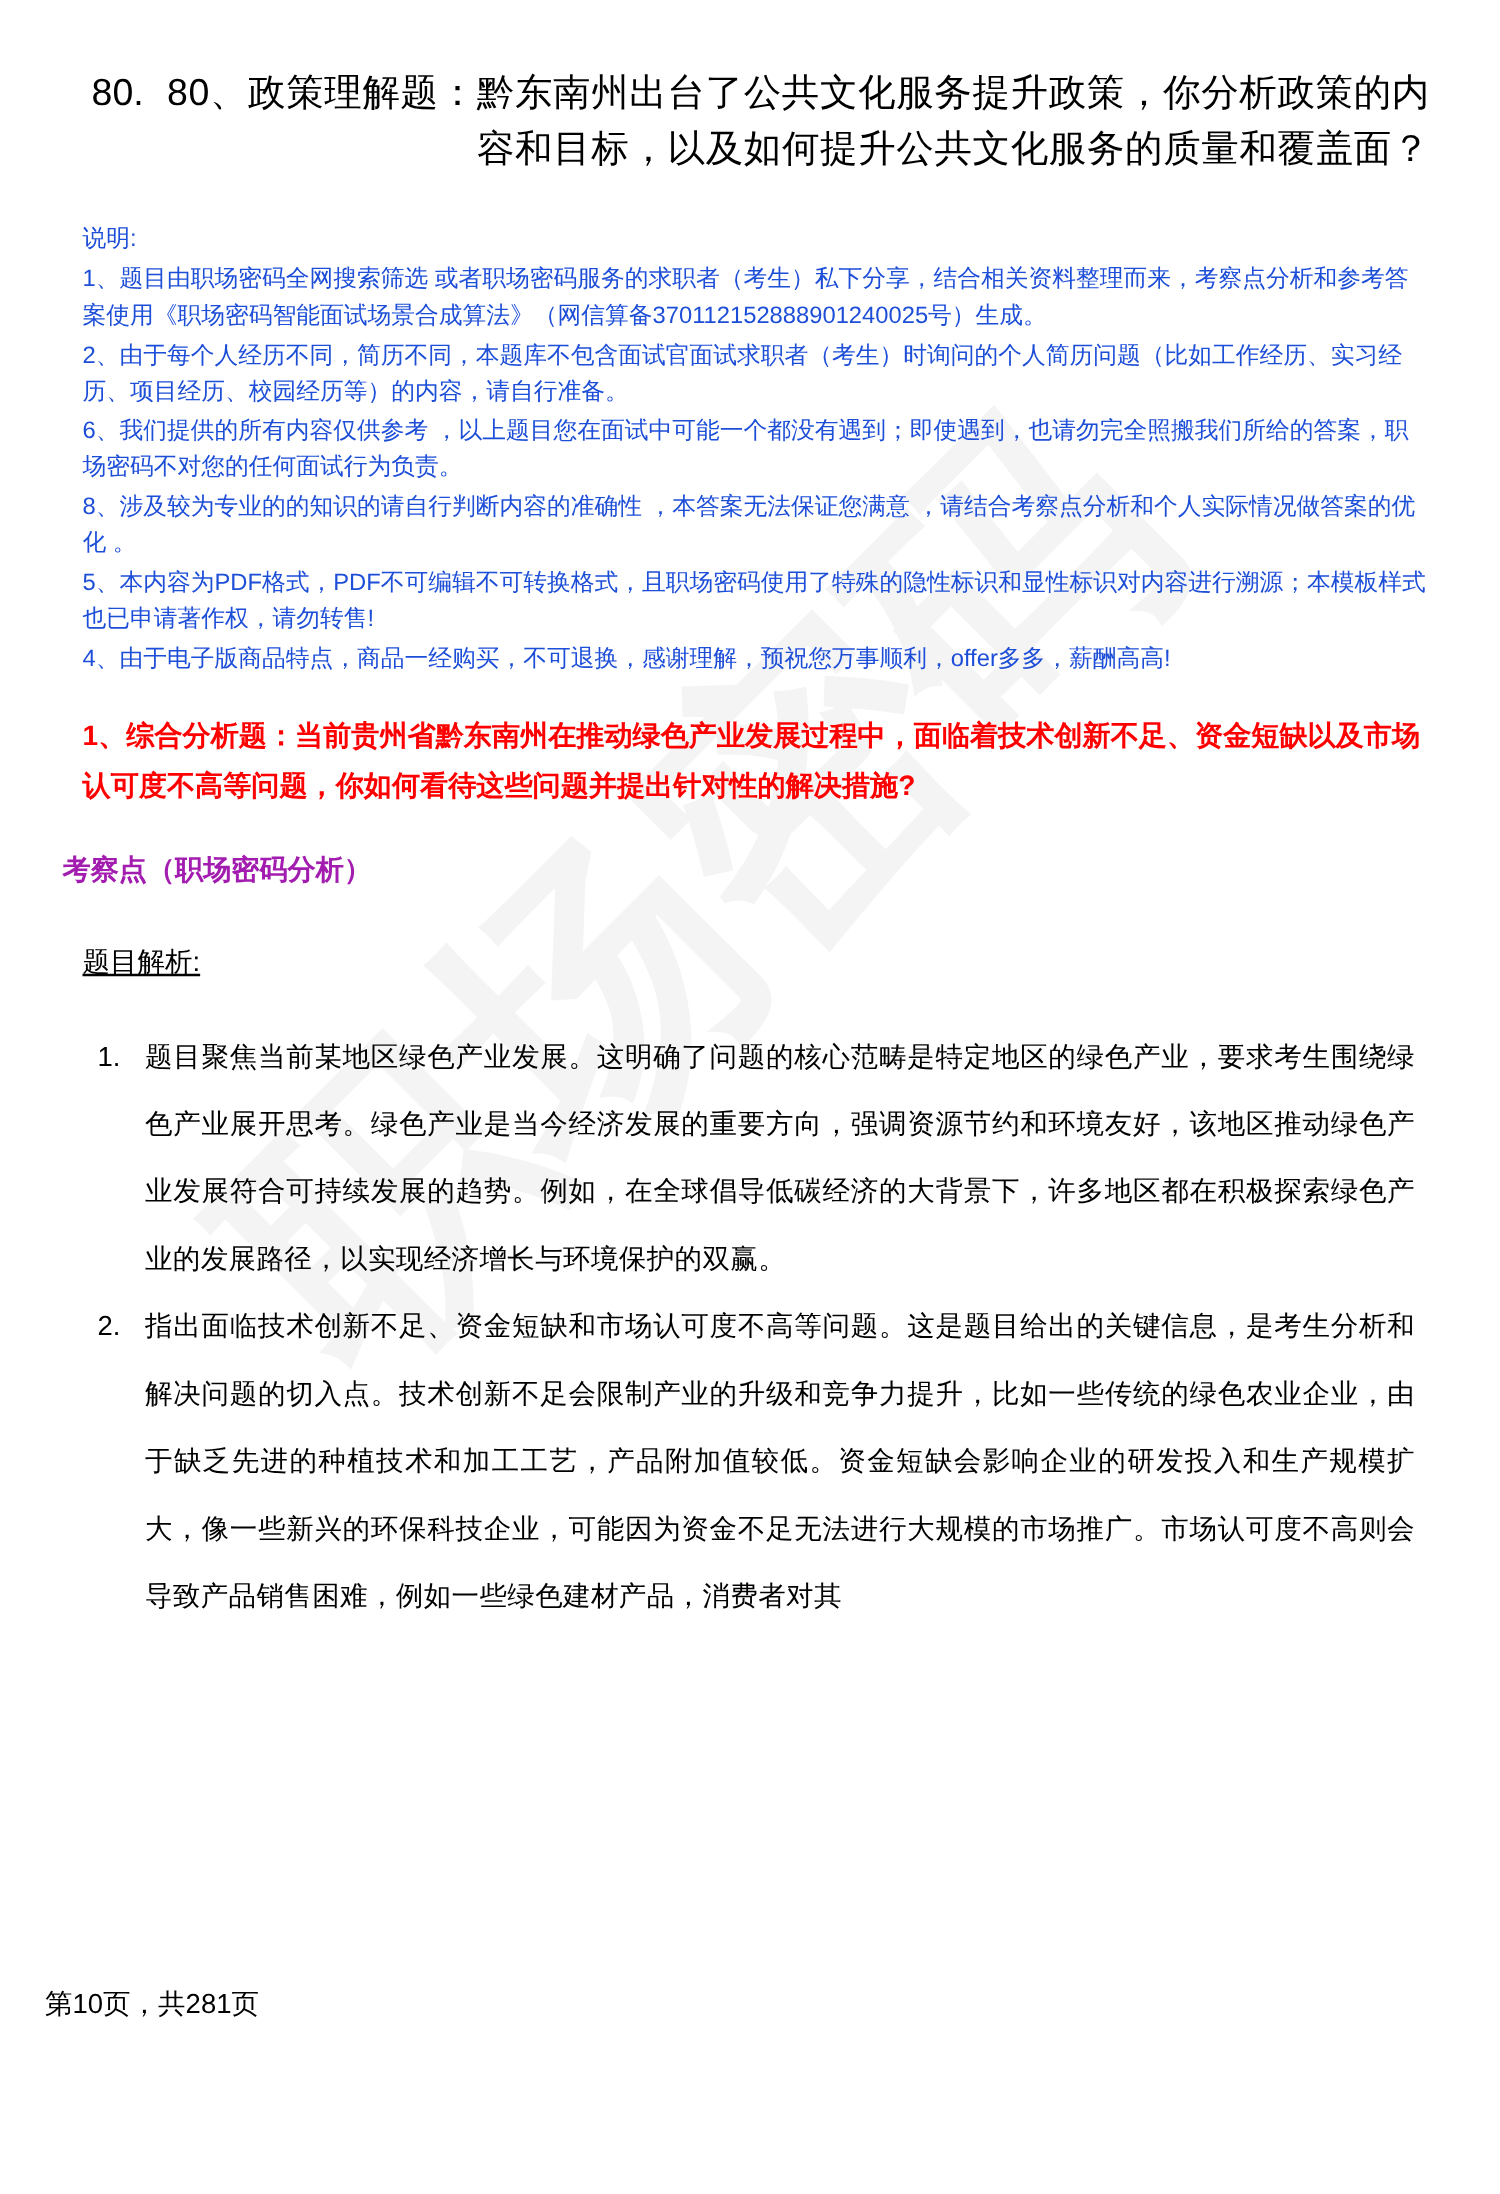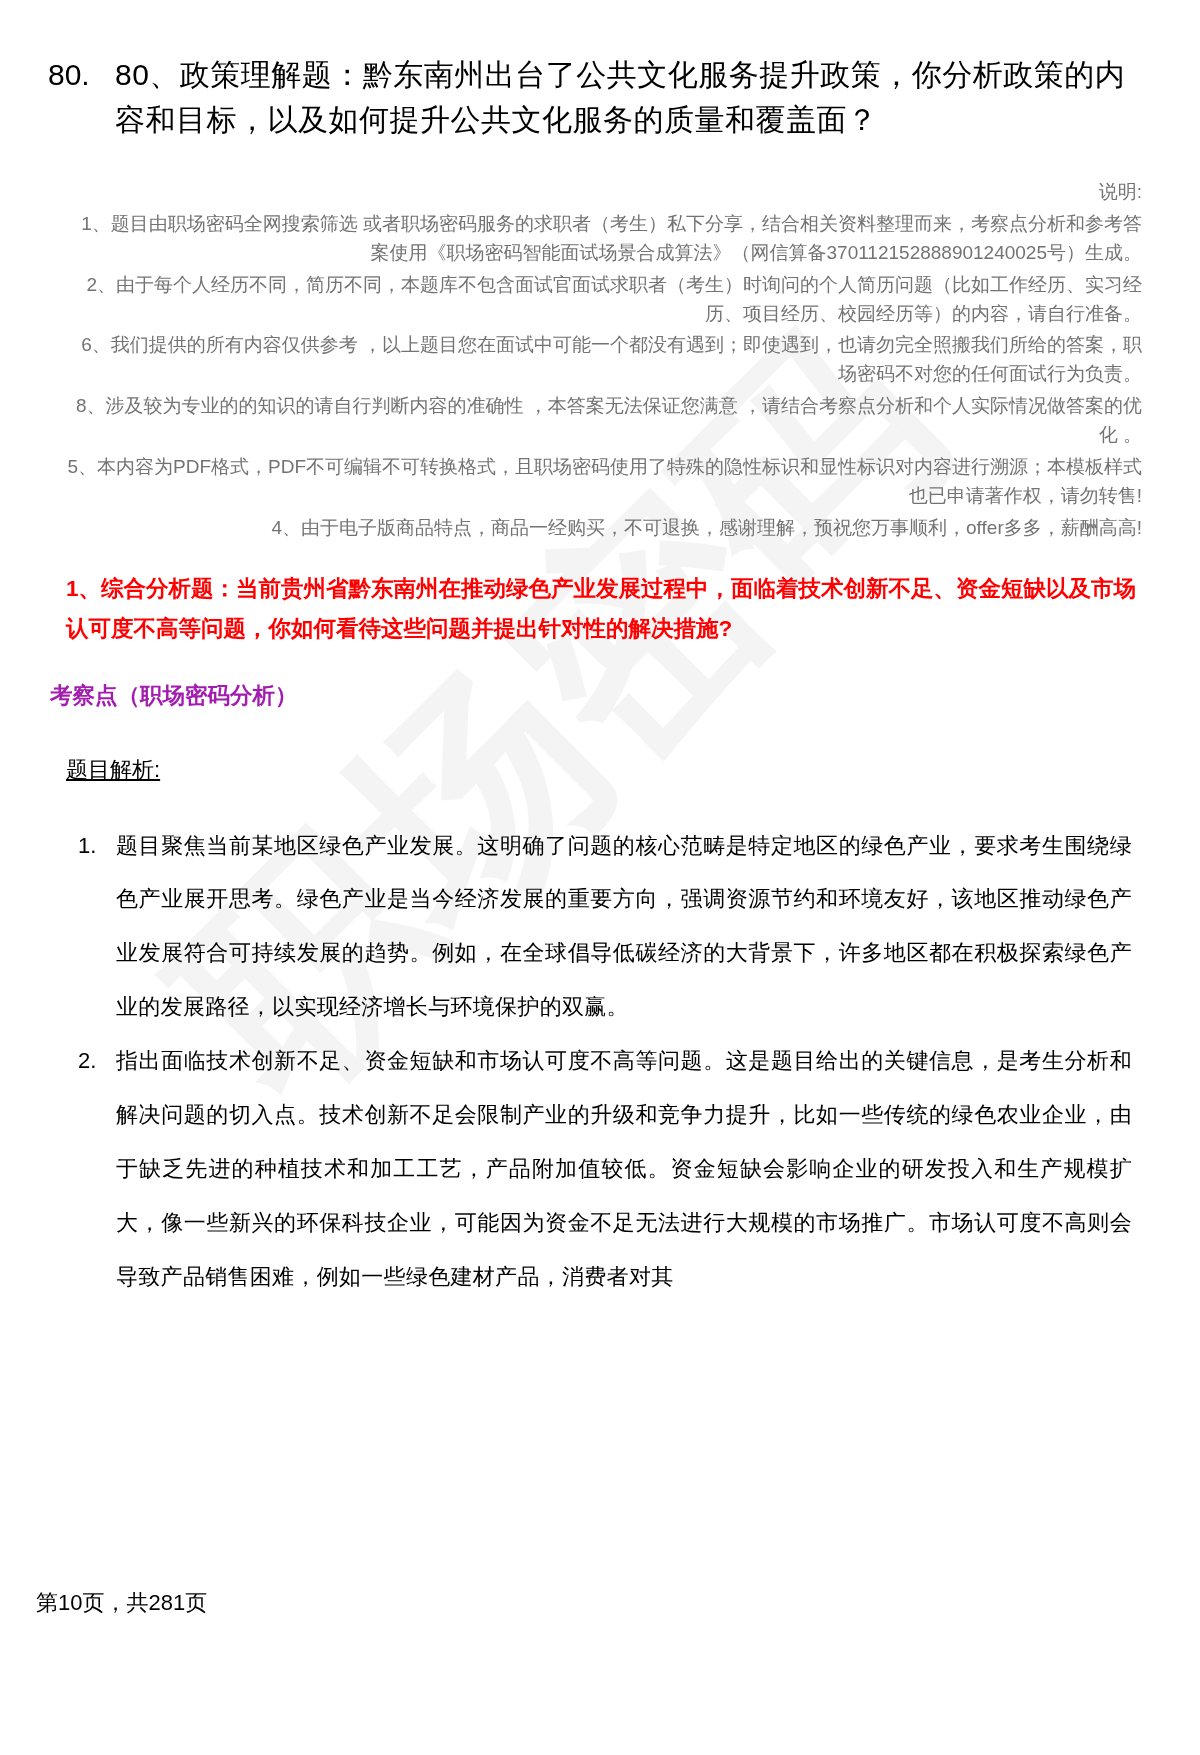--- a/index.html
+++ b/index.html
@@ -19,31 +19,31 @@
     position: absolute; left: 70px; top: 555px; width: 980px;
     text-align: center;
     transform: rotate(-45deg);
     font-size: 235px; font-weight: bold;
     color: rgba(120, 120, 120, 0.08);
     white-space: nowrap;
     pointer-events: none;
     z-index: 0;
   }
   .content { position: relative; z-index: 1; }
-  .q-row { display: flex; align-items: flex-start; }
+  .q-row { display: flex; align-items: flex-start; text-align: right; }
   .q-num {
     flex: 0 0 67px; width: 67px;
     font-size: 30px; line-height: 1.5;
   }
   .q-title {
     font-size: 30px; line-height: 1.5; letter-spacing: 0.5px;
   }
   .notes {
     margin-top: 36px; margin-left: 18px; margin-right: 2px;
-    font-size: 19px; line-height: 1.52; color: #737373; text-align: right;
+    font-size: 19px; line-height: 1.52; color: #1d4ed8;
   }
   .notes p { margin-bottom: 3px; }
   .red-q {
     margin-top: 26px; margin-left: 18px; margin-right: 8px;
     font-size: 22.5px; font-weight: bold; color: #fe0000;
     line-height: 1.8;
   }
   .red-h {
     margin-top: 30px; margin-left: 2px;
     font-size: 22.5px; font-weight: bold; color: #a21caf;

